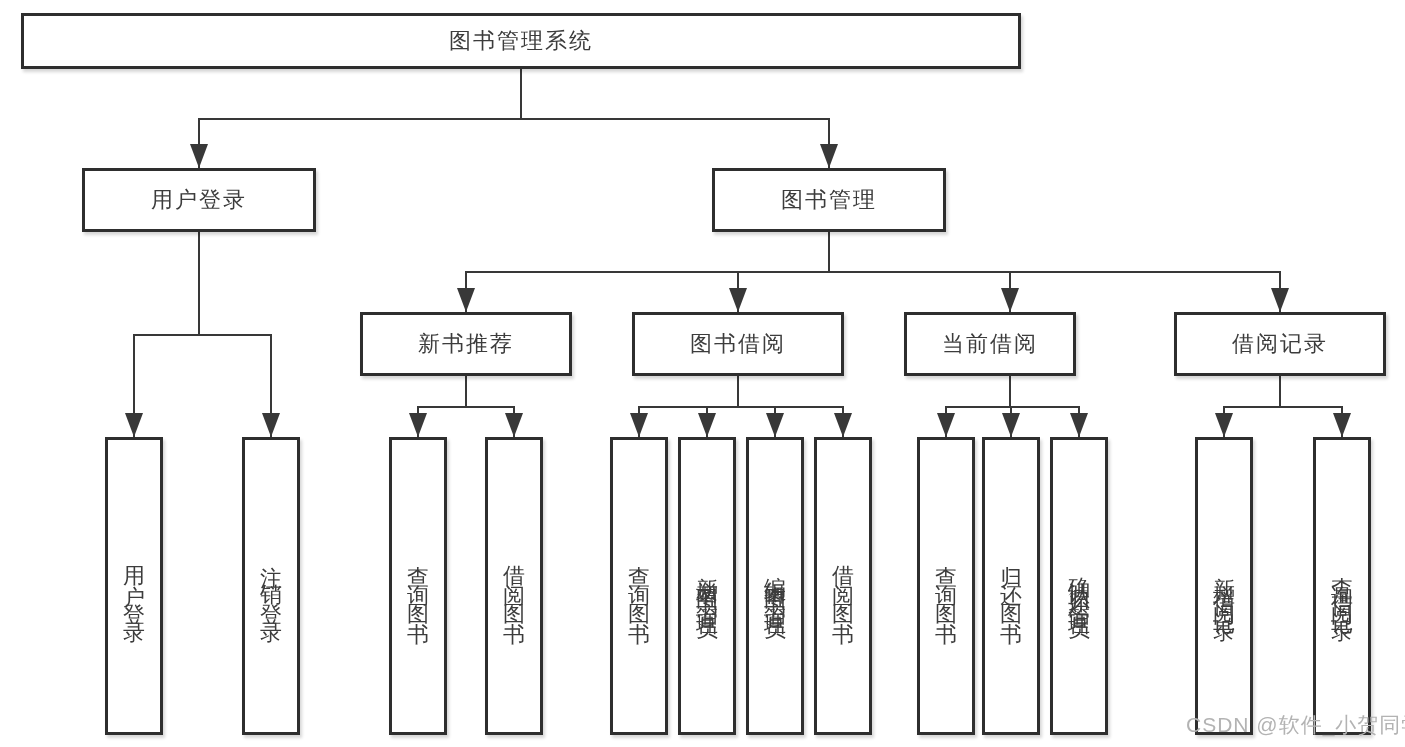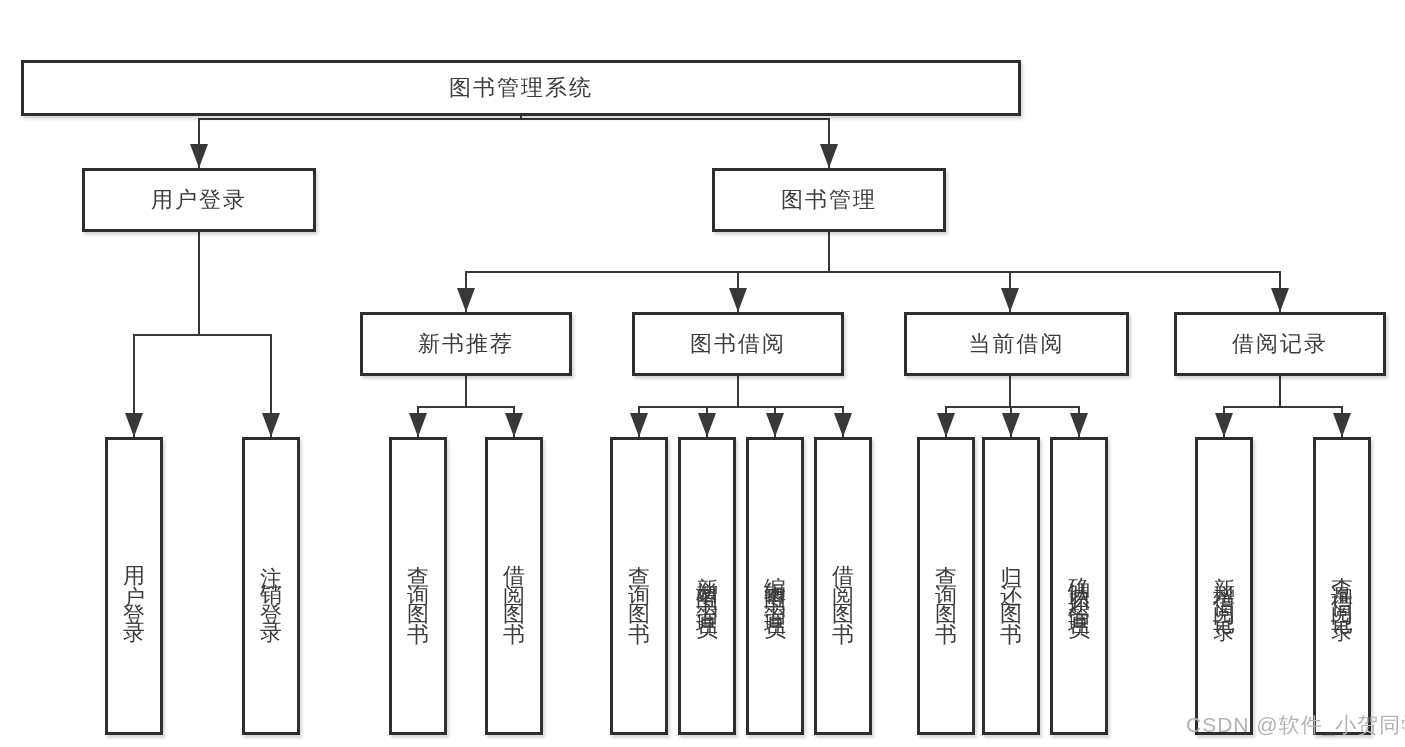--- a/index.html
+++ b/index.html
@@ -55,21 +55,21 @@
     letter-spacing: 1px;
     z-index: 5;
     white-space: nowrap;
   }
 </style>
 </head>
 <body>
 
 <div class="canvas">
 
-  <div class="box" style="left:21px; top:13px; width:1000px; height:56px;margin-top:47px;">
+  <div class="box" style="left:21px; top:13px; width:1000px; height:56px;">
     <span>图书管理系统</span>
   </div>
 
   <div class="vl" style="left:520px; top:69px; height:50px;"></div>
   <div class="hl" style="left:198px; top:118px; width:632px;"></div>
   <div class="vl" style="left:198px; top:118px; height:50px;"></div>
   <div class="vl" style="left:828px; top:118px; height:50px;"></div>
   <div class="arw" style="left:190px; top:144px;"></div>
   <div class="arw" style="left:820px; top:144px;"></div>
 
@@ -90,21 +90,21 @@
   <div class="arw" style="left:729px; top:288px;"></div>
   <div class="arw" style="left:1001px; top:288px;"></div>
   <div class="arw" style="left:1271px; top:288px;"></div>
 
   <div class="box" style="left:632px; top:312px; width:212px; height:64px;">
     <span>图书借阅</span>
   </div>
   <div class="box" style="left:360px; top:312px; width:212px; height:64px;">
     <span>新书推荐</span>
   </div>
-  <div class="box" style="left:904px; top:312px; width:225px; height:64px;justify-content:center;">
+  <div class="box" style="left:904px; top:312px; width:172px; height:64px;justify-content:center;">
     <span>当前借阅</span>
   </div>
   <div class="box" style="left:1174px; top:312px; width:212px; height:64px;">
     <span>借阅记录</span>
   </div>
 
   <div class="vl" style="left:198px; top:232px; height:103px;"></div>
   <div class="hl" style="left:133px; top:334px; width:139px;"></div>
   <div class="vl" style="left:133px; top:334px; height:103px;"></div>
   <div class="vl" style="left:270px; top:334px; height:103px;"></div>

